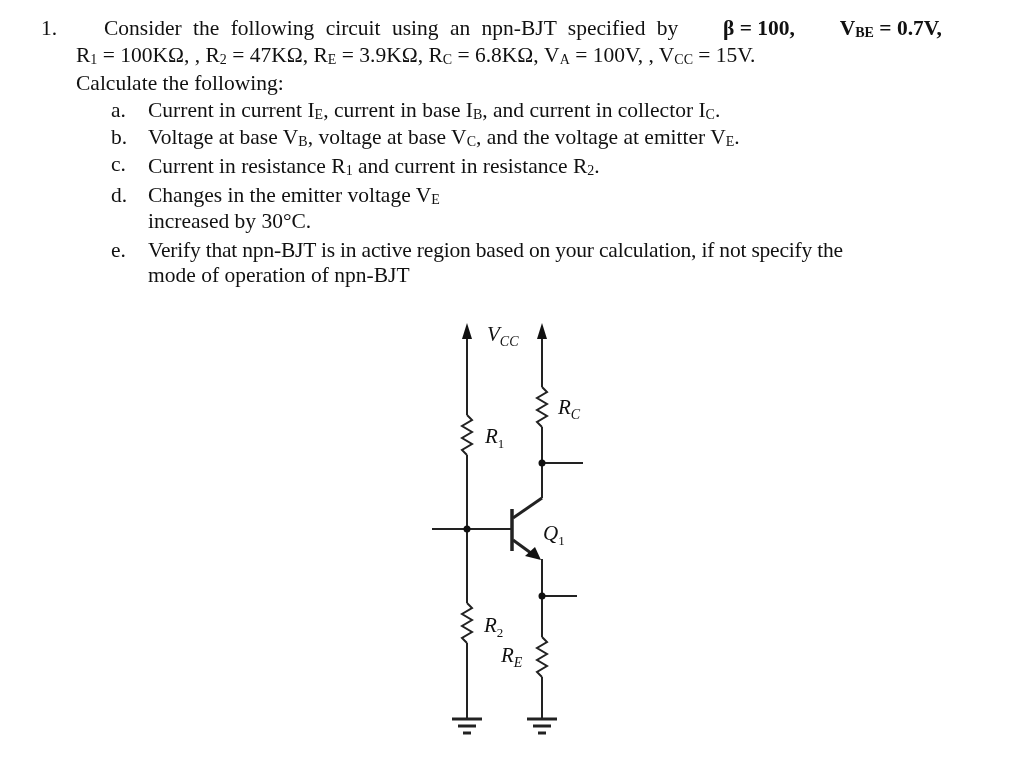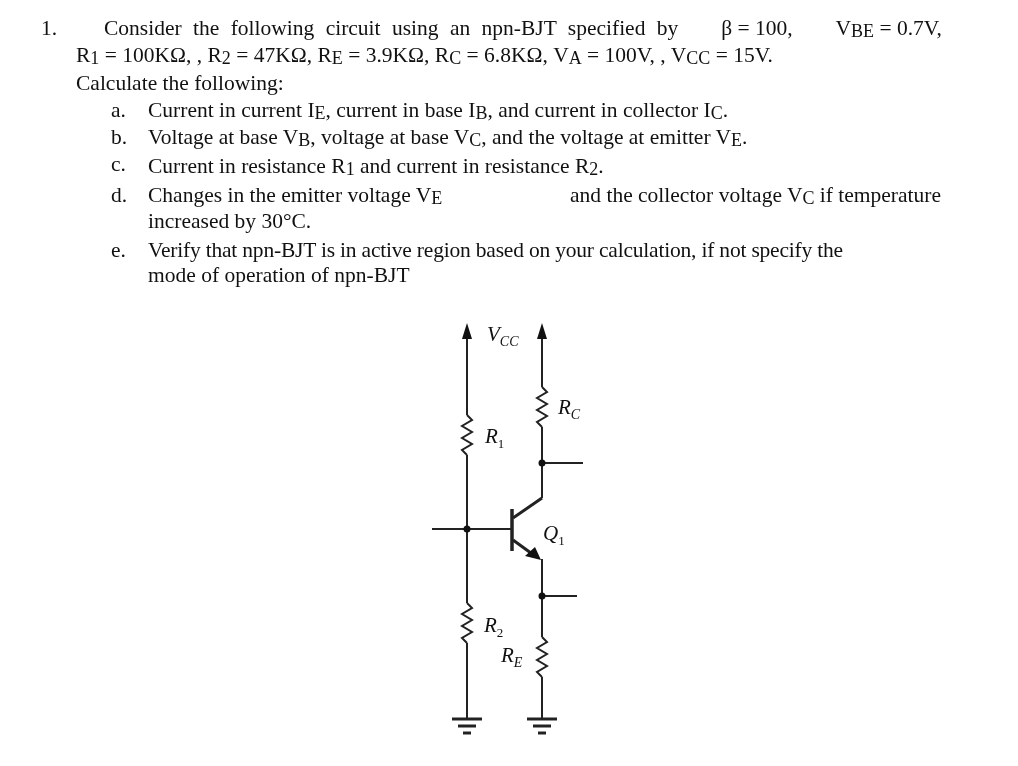--- a/index.html
+++ b/index.html
@@ -1,21 +1,21 @@
 <!DOCTYPE html>
 <html><head>
 <meta charset="utf-8">
 <style>
   html, body { margin:0; padding:0; background:#ffffff; }
   body { width:1018px; height:766px; position:relative; overflow:hidden;
          font-family:"Liberation Serif", "DejaVu Serif", serif; color:#111; }
   .line { position:absolute; font-size:21.5px; line-height:27px; white-space:nowrap; }
   .just { display:flex; justify-content:space-between; }
-  sub { font-size:18px; vertical-align:-2px; line-height:0; }
-  .bold { font-weight:normal; }
+  sub { font-size:14px; vertical-align:-2px; line-height:0; }
+  .bold { font-weight:bold; }
   svg text { font-family:"Liberation Serif", "DejaVu Serif", serif; font-style:italic; }
 </style>
 </head>
 <body>
 
 <div>
   <div class="line" style="top:15px;left:41px;">1.</div>
   <div class="line just" style="top:15px;left:76px;width:866px;">
     <span style="word-spacing:6px;margin-left:28px;">Consider the following circuit using an npn-BJT specified by</span>
     <span class="bold">β = 100,</span>
@@ -44,21 +44,20 @@
   </div>
 
   <div class="line" style="top:151px;left:111px;">c.</div>
   <div class="line" style="top:153px;left:148px;">
     <span>Current in resistance R</span><sub>1</sub><span> and current in resistance R</span><sub>2</sub><span>.</span>
   </div>
 
   <div class="line" style="top:182px;left:111px;">d.</div>
   <div class="line just" style="top:182px;left:148px;width:793px;">
     <span><span>Changes in the emitter voltage V</span><sub>E</sub></span>
-    <span><span> and the collector voltage V</span><sub>C</sub><span> if temperature</span></span>
   </div>
   <div class="line" style="top:208px;left:148px;">increased by 30°C.</div>
 
   <div class="line" style="top:237px;left:111px;">e.</div>
   <div class="line" style="top:237px;left:148px;width:793px;letter-spacing:-0.2px;">Verify that npn-BJT is in active region based on your calculation, if not specify the</div>
   <div class="line" style="top:262px;left:148px;">mode of operation of npn-BJT</div>
 </div>
 
 <svg width="1018" height="766" style="position:absolute;left:0;top:0;" xmlns="http://www.w3.org/2000/svg">
   <g stroke="#222" stroke-width="2" fill="none">

